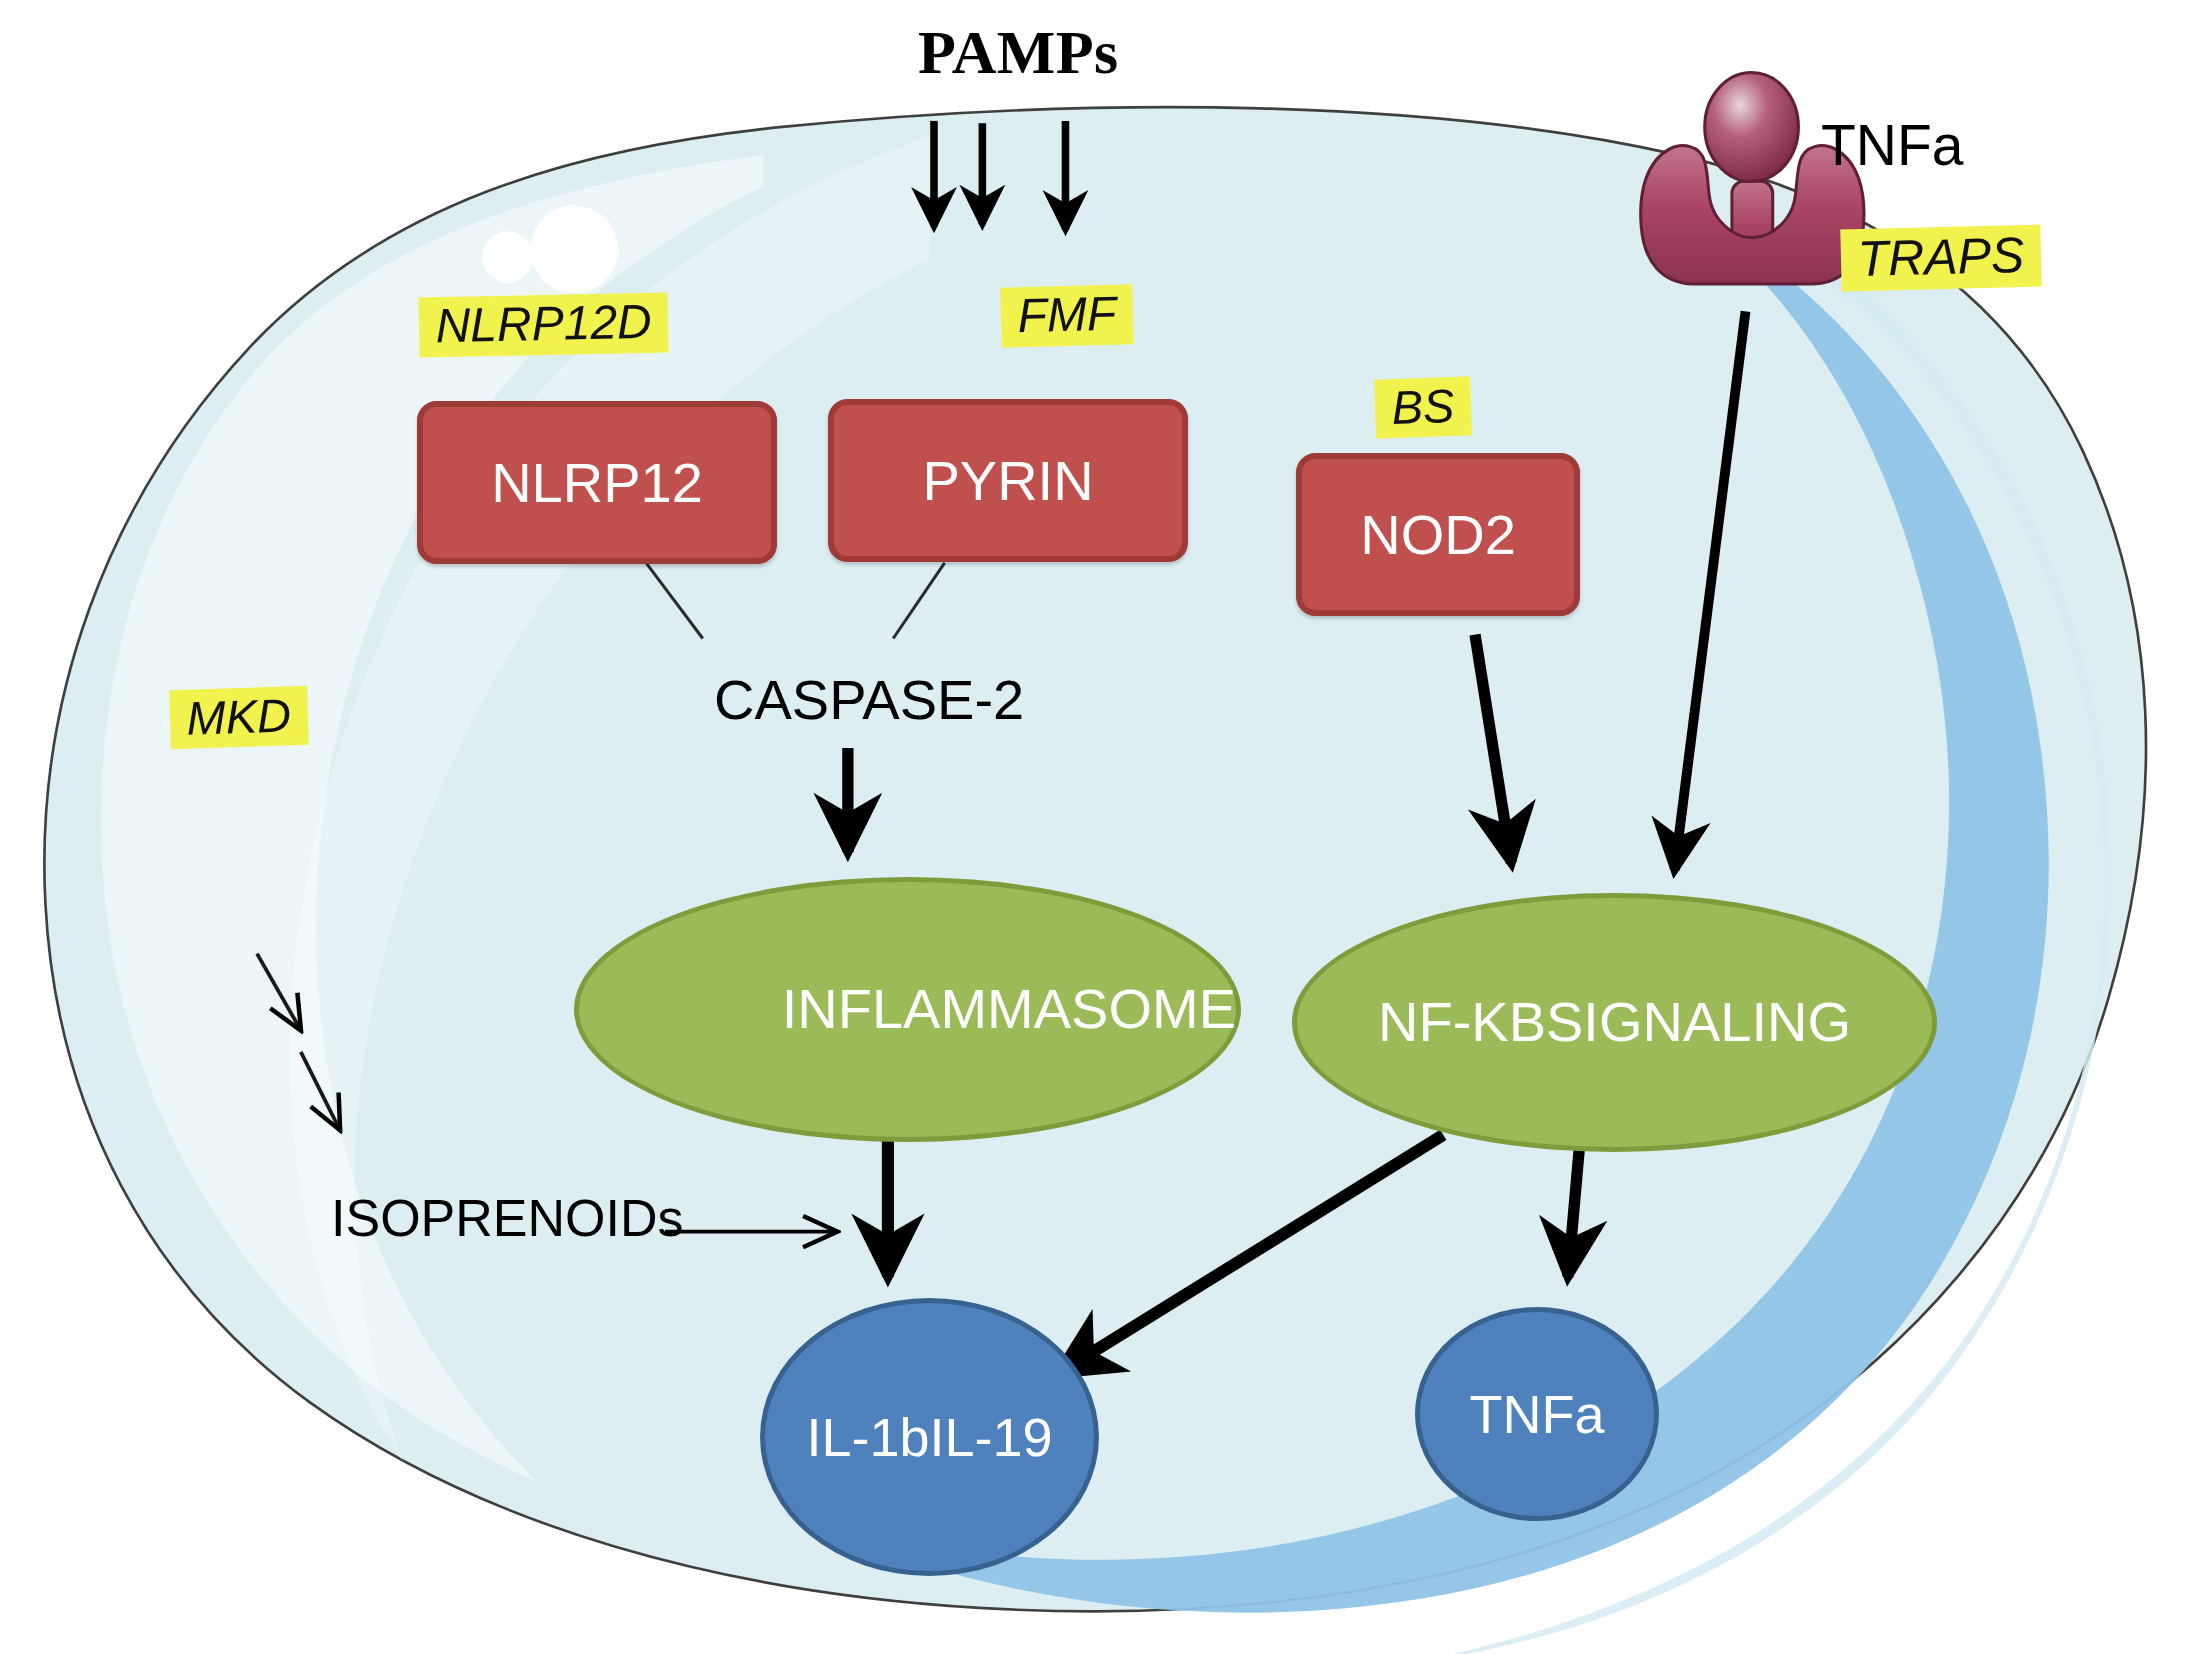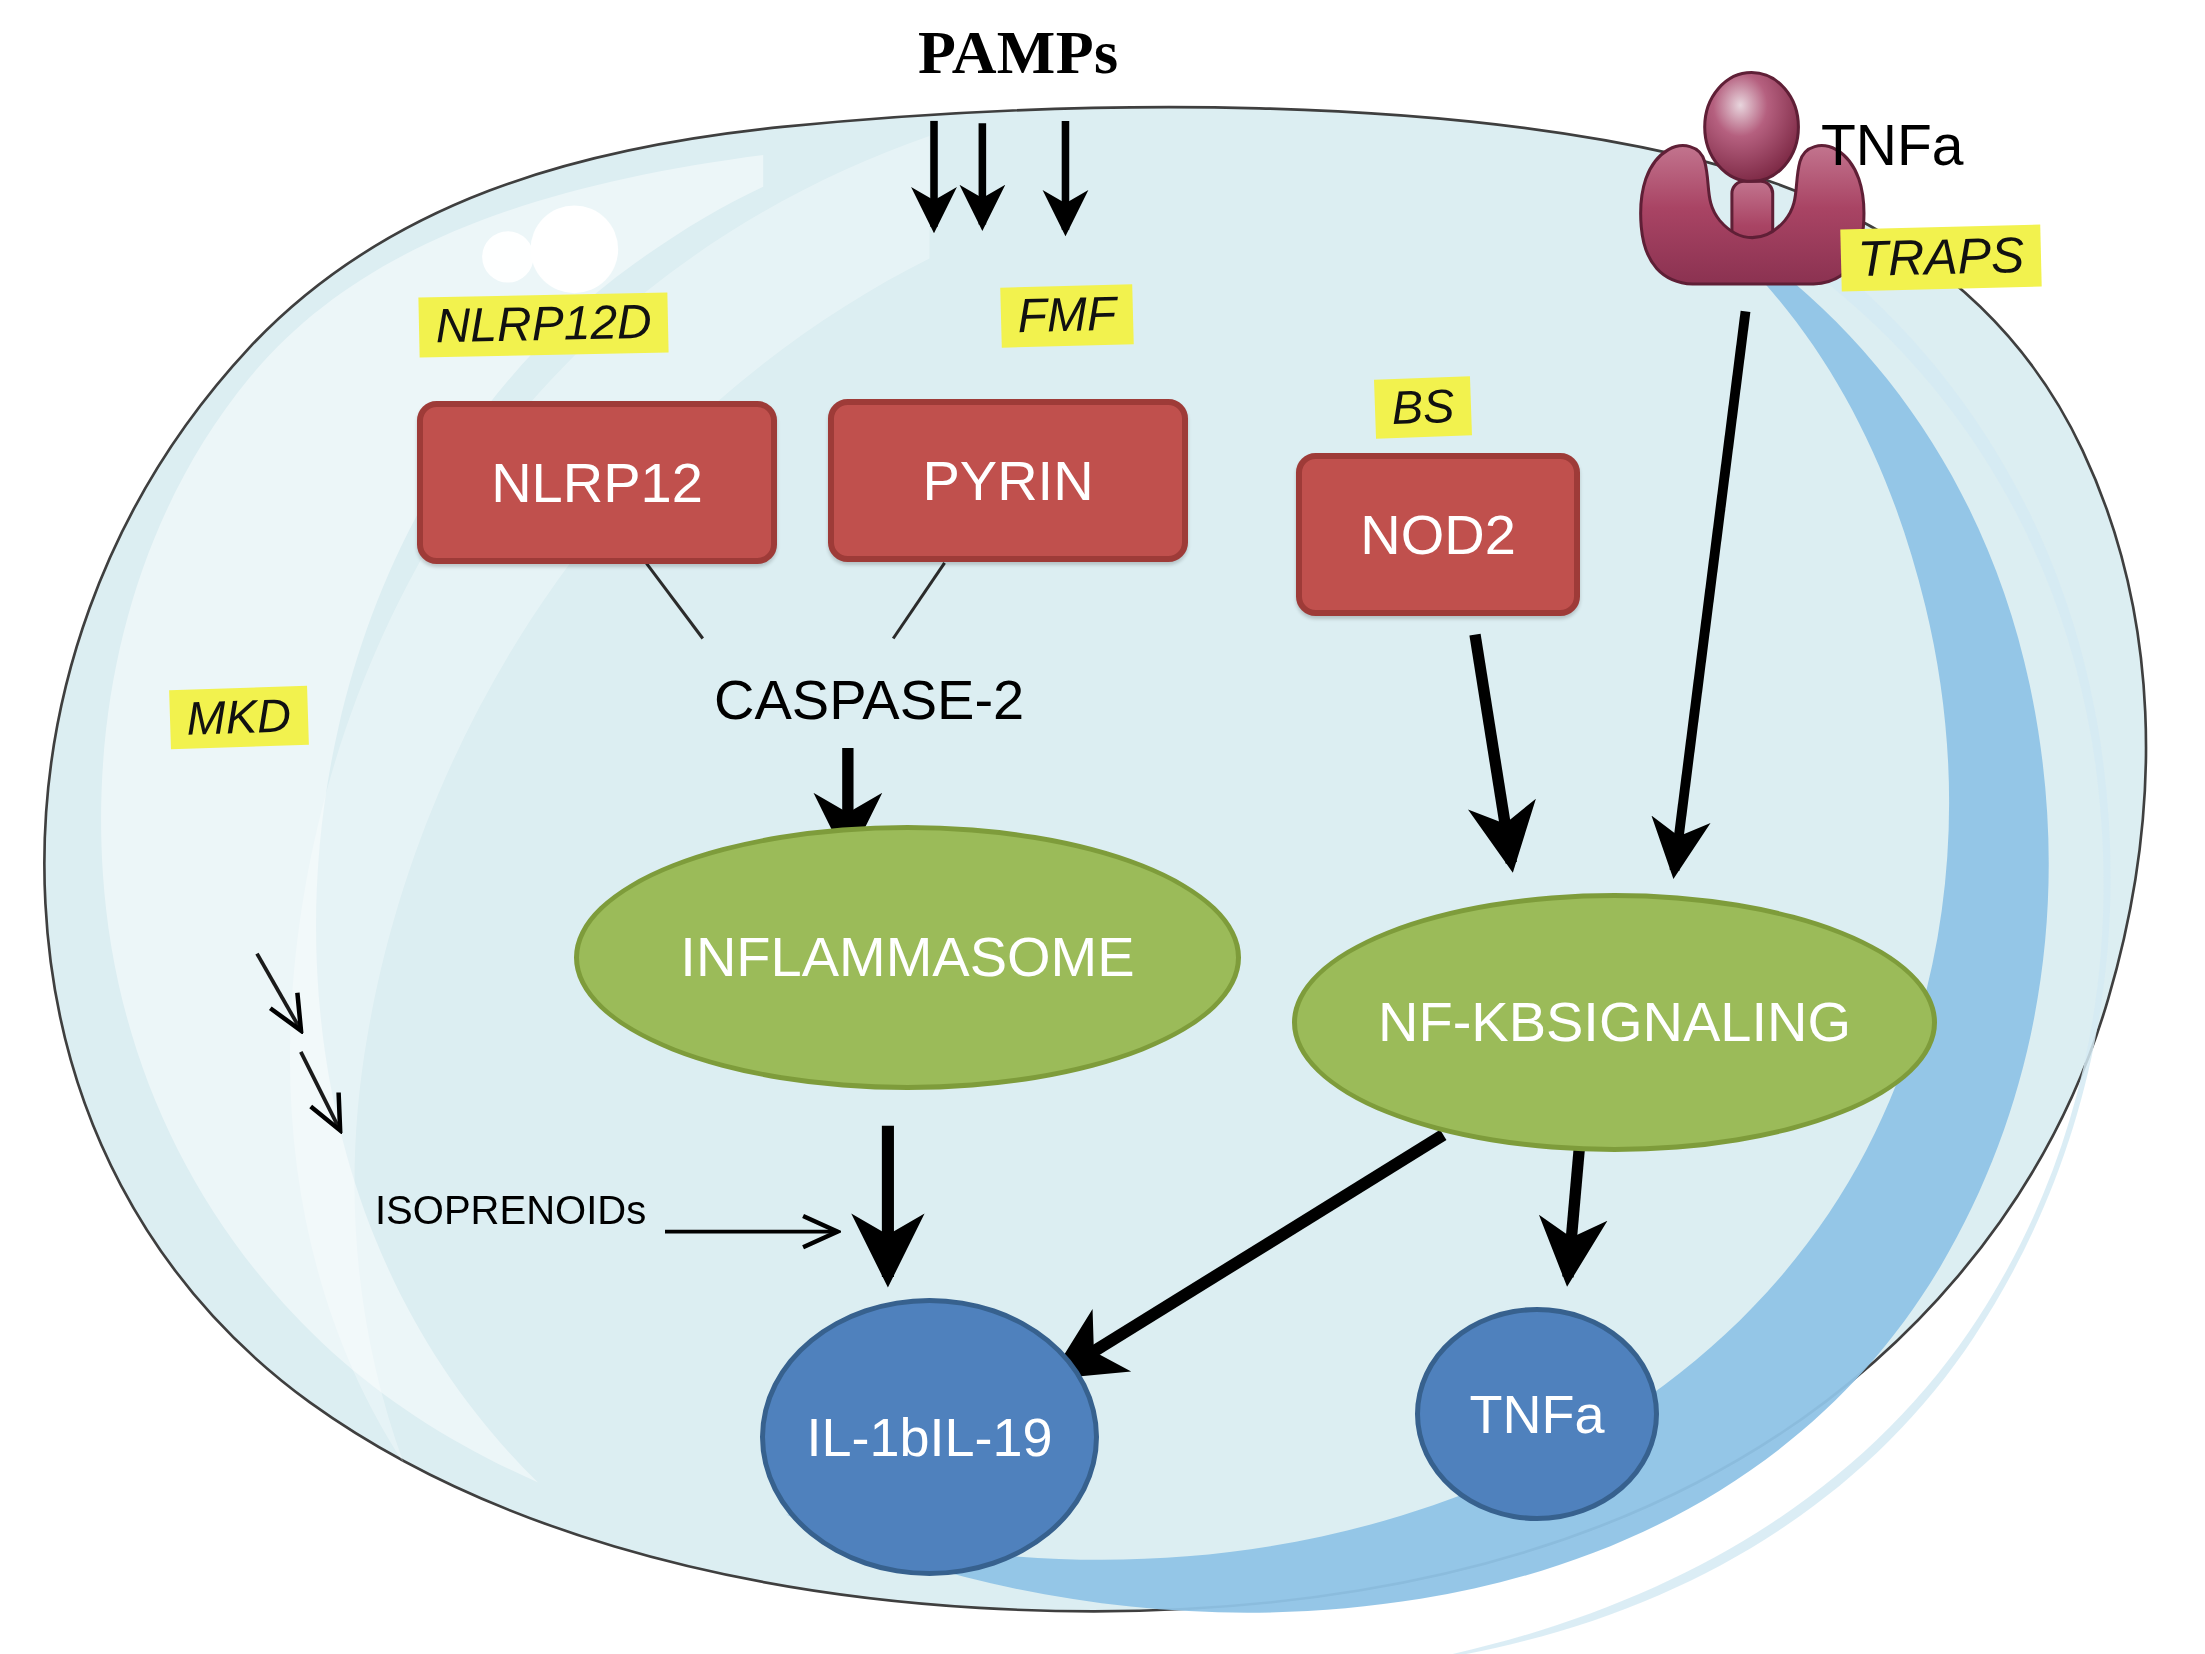--- a/index.html
+++ b/index.html
@@ -213,23 +213,23 @@
     <span>PYRIN</span>
   </div>
 
   <div class="protein" style="left:1296px;top:453px;width:272px;height:151px;font-size:56px;">
     <span>NOD2</span>
   </div>
 
 
   <div class="lbl plain" style="left:714px;top:667px;font-size:56px;">CASPASE-2</div>
 
-  <div class="lbl plain" style="left:331px;top:1188px;font-size:40px;margin-left:44px;">ISOPRENOIDs</div>
-
-  <div class="ellipse-green" style="left:574px;top:825px;width:657px;height:255px;font-size:56px;">
+  <div class="lbl plain" style="left:331px;top:1188px;font-size:52px;">ISOPRENOIDs</div>
+
+  <div class="ellipse-green" style="left:574px;top:877px;width:657px;height:255px;font-size:56px;justify-content:flex-end;">
     <span>INFLAMMASOME</span>
   </div>
 
   <div class="ellipse-green" style="left:1292px;top:893px;width:635px;height:249px;font-size:56px;">
     <span>NF-KB</span>
     <span>SIGNALING</span>
   </div>
 
   <div class="ellipse-blue" style="left:760px;top:1298px;width:329px;height:268px;font-size:54px;flex-direction:row;">
     <span>IL-1b</span>

